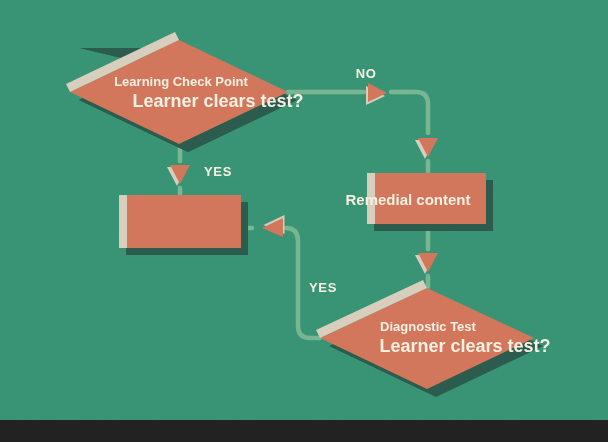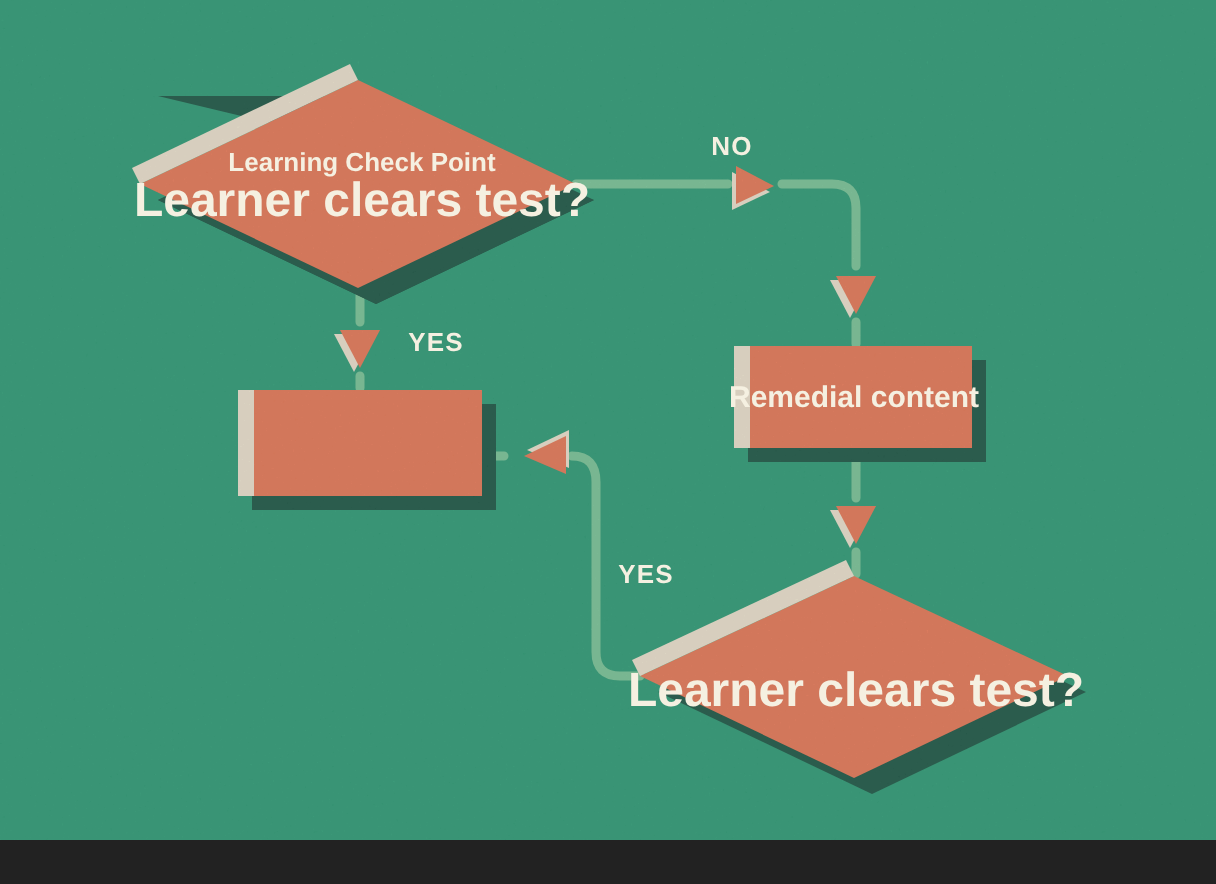--- a/index.html
+++ b/index.html
@@ -13,21 +13,21 @@
   .layer{position:absolute;left:0;top:0;width:608px;height:442px;}
   .lbl{
     position:absolute;
     transform:translate(-50%,-50%);
     color:#f5f0e1;
     font-weight:700;
     white-space:nowrap;
     user-select:none;
   }
   .lbl.sub{font-size:13px;}
-  .lbl.big{font-size:24px;}
+  .lbl.big{font-size:18px;margin-left:37px;}
   .lbl.box{font-size:15px;}
   .lbl.edge{font-size:13px;letter-spacing:.6px;padding-left:10px;}
   .conn{fill:none;stroke:#7cc69b;stroke-width:4.5;stroke-linecap:round;}
   .shadow{fill:#1f5948;}
   .shape{fill:#e87a59;}
   .stripe{fill:#ede4d0;}
   .arrow-cream{fill:#ede4d0;}
   .arrow-orange{fill:#e87a59;}
   .grain{pointer-events:none;}
 </style>
@@ -93,19 +93,20 @@
     <rect class="grain" x="0" y="0" width="608" height="442" filter="url(#grainDark)" opacity="0.10"></rect>
     <rect class="grain" x="0" y="0" width="608" height="442" filter="url(#grainLight)" opacity="0.07"></rect>
   </svg>
 
   <div class="lbl sub" style="left:181px;top:81px;">Learning Check Point</div>
   <div class="lbl big" style="left:181px;top:101px;">Learner clears test?</div>
 
   <div class="lbl edge" style="left:361px;top:73px;">NO</div>
   <div class="lbl edge" style="left:213px;top:171px;">YES</div>
 
-  <div class="lbl box" style="left:427px;top:199px;">Remedial content</div>
+  <div class="lbl box" style="left:408px;top:199px;">Remedial content</div>
 
   <div class="lbl edge" style="left:318px;top:287px;">YES</div>
 
+  <div class="lbl sub" style="left:428px;top:326px;">Diagnostic Test</div>
   <div class="lbl big" style="left:428px;top:346px;">Learner clears test?</div>
 
 </div>
 
 </body></html>

